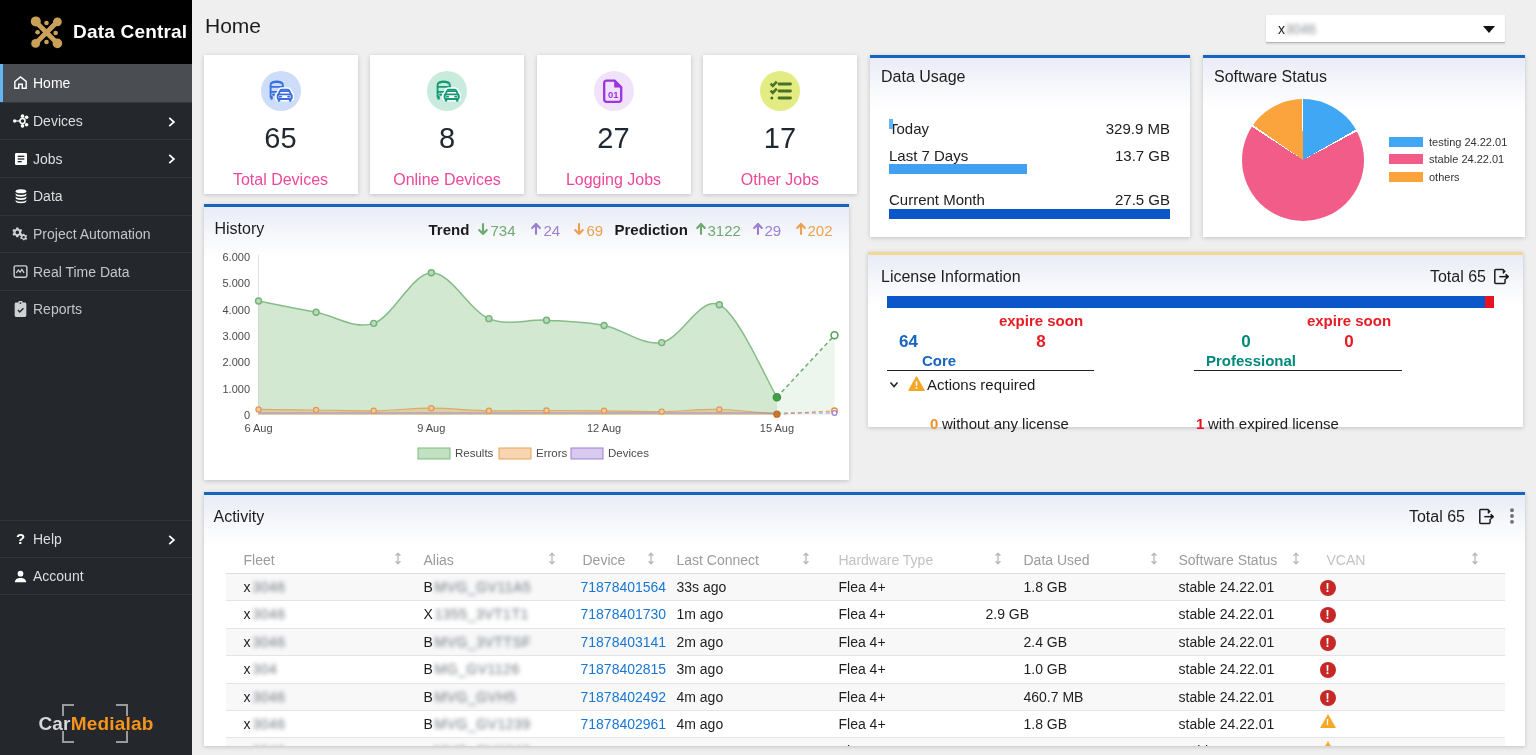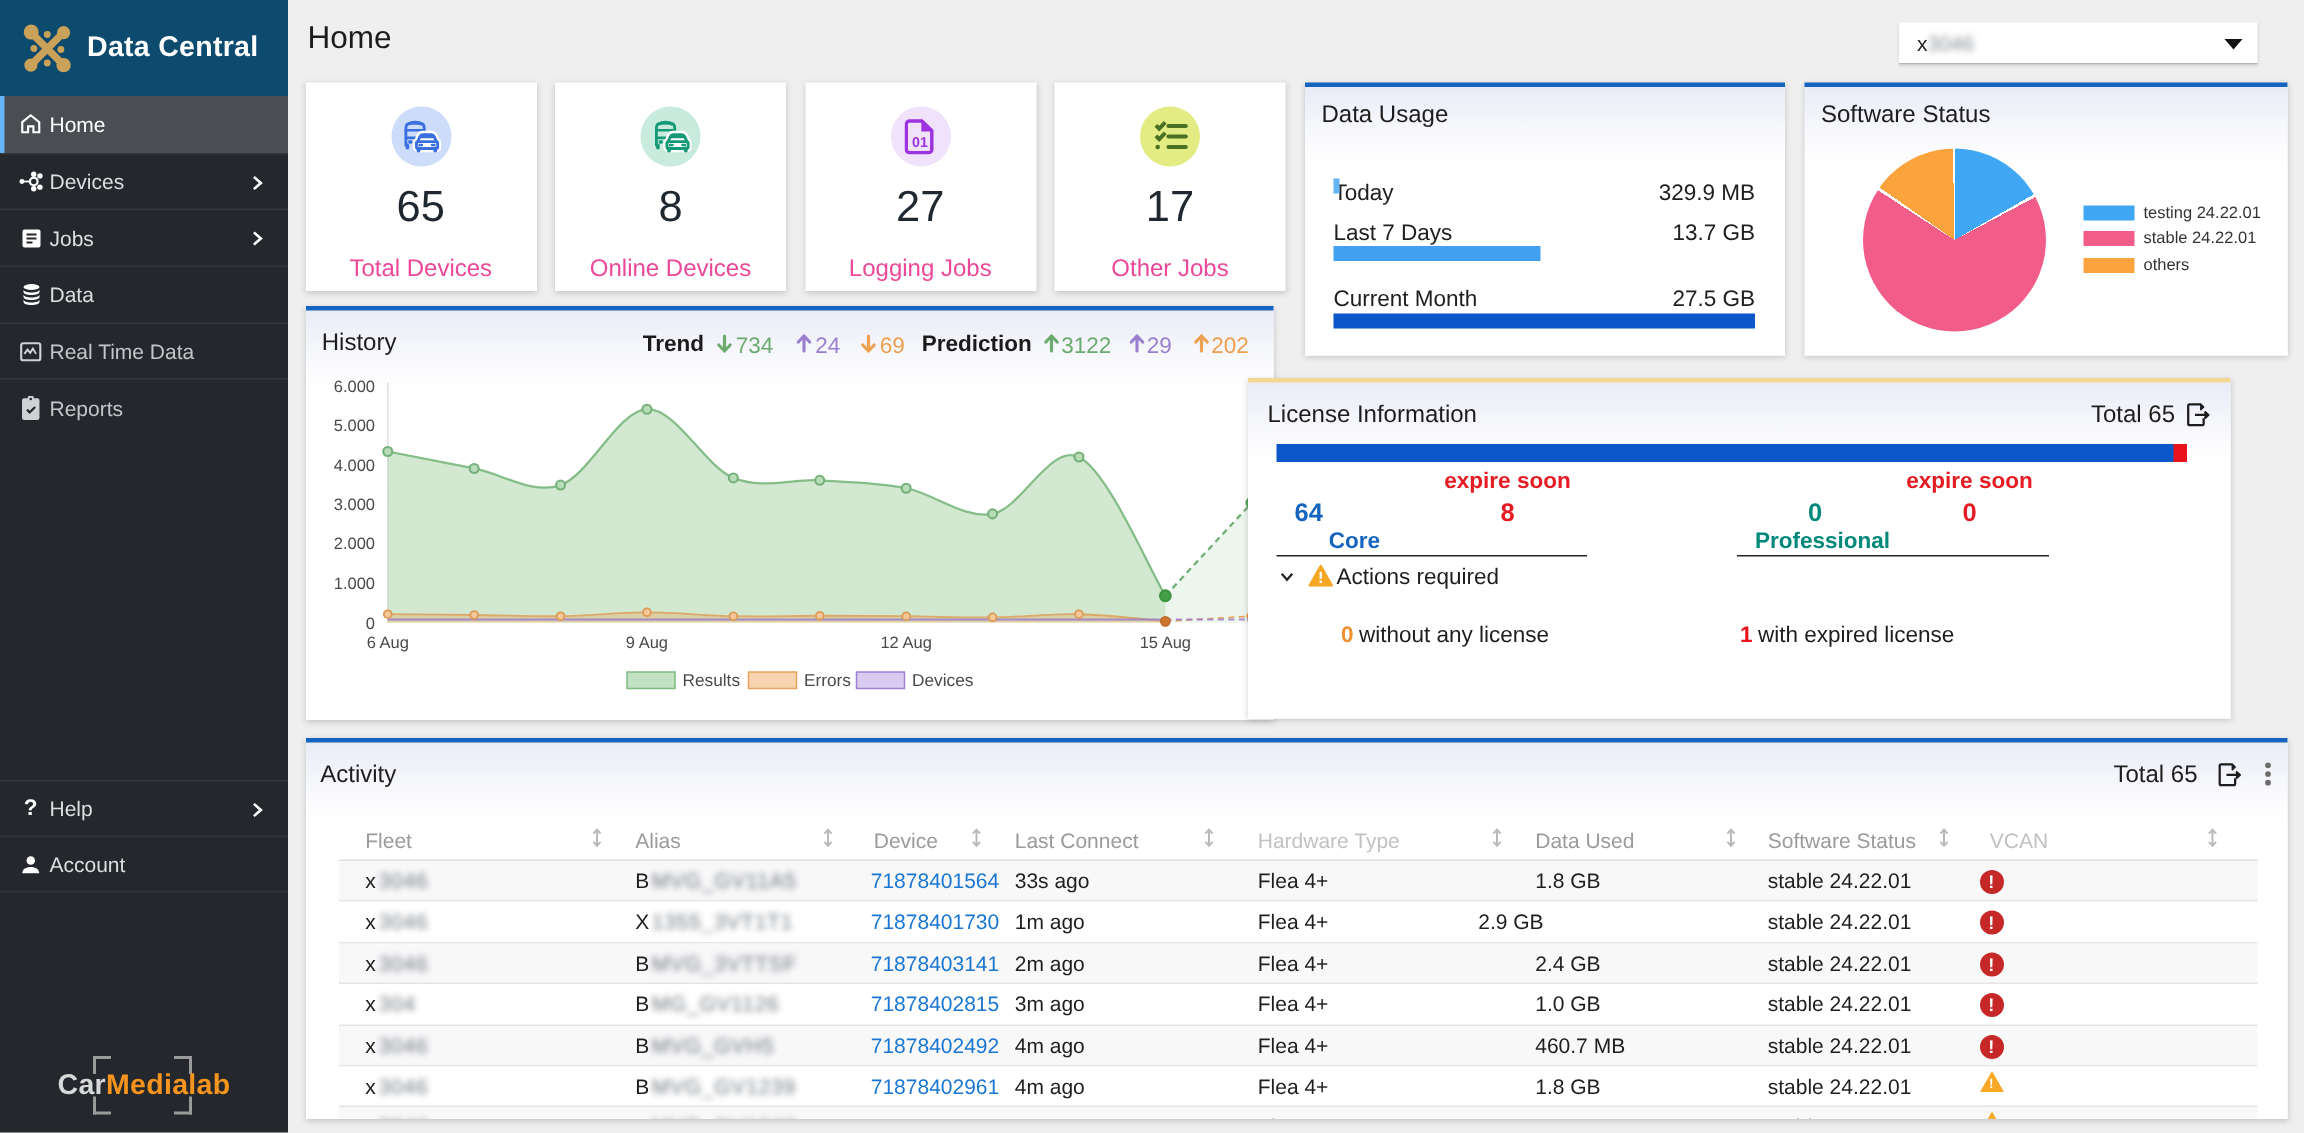--- a/index.html
+++ b/index.html
@@ -1,19 +1,19 @@
 <!DOCTYPE html>
 <html><head>
 <meta charset="utf-8">
 <style>
 * { margin:0; padding:0; box-sizing:border-box; }
 html,body { width:1536px; height:755px; overflow:hidden; font-family:"Liberation Sans",sans-serif; background:#efefef; }
 
 #sidebar { position:absolute; left:0; top:0; width:192px; height:755px; background:#24272b; color:#e9eaeb; }
-#logo { height:64px; background:#0c4a6e; display:flex; align-items:center; padding-left:14px; }
+#logo { height:64px; background:#000000; display:flex; align-items:center; padding-left:29px; }
 #logo .name { font-size:19px; font-weight:bold; color:#fff; margin-left:9px; letter-spacing:0.2px; }
 .menu { }
 .mitem { position:relative; height:37.7px; display:flex; align-items:center; padding-left:13px; border-top:1px solid #33373c; font-size:14px; color:#dcdee0; }
 .mitem:first-child { border-top:none; }
 .mitem .ic { width:15px; height:16px; margin-right:5px; display:flex; align-items:center; justify-content:center; flex:none; }
 .mitem .ic svg { flex:none; }
 .mitem.active { background:#4a4e53; color:#fff; }
 .mitem.active::before { content:""; position:absolute; left:0; top:0; bottom:0; width:3px; background:#64b5f6; }
 .mitem .chev { position:absolute; right:14px; top:12px; }
 .dim { color:#c3c6c9; }
@@ -115,20 +115,26 @@
           <path d="M9 5 L17 12 L9 19"></path>
         </svg></div>
     <div class="mitem"><span class="ic">
       <svg width="16" height="16" viewBox="0 0 24 24" fill="#fff">
             <ellipse cx="12" cy="5" rx="8" ry="3"></ellipse>
             <path d="M4 7.5 c0 1.7 3.6 3 8 3 s8-1.3 8-3 V10 c0 1.7-3.6 3-8 3 s-8-1.3-8-3 Z"></path>
             <path d="M4 12.5 c0 1.7 3.6 3 8 3 s8-1.3 8-3 V15 c0 1.7-3.6 3-8 3 s-8-1.3-8-3 Z"></path>
             <path d="M4 17.5 c0 1.7 3.6 3 8 3 s8-1.3 8-3 V20 c0 1.7-3.6 3-8 3 s-8-1.3-8-3 Z"></path>
           </svg>
     </span>Data</div>
+    <div class="mitem dim"><span class="ic">
+      <svg width="17" height="17" viewBox="0 0 24 24" fill="#cfd2d5">
+            <path d="M9 2 l0.4 2 a5.5 5.5 0 0 1 1.6 0.9 l1.9-0.8 1.5 2.6 -1.5 1.3 a5.5 5.5 0 0 1 0 1.9 l1.5 1.3 -1.5 2.6 -1.9-0.8 a5.5 5.5 0 0 1 -1.6 0.9 L9 16 H6 l-0.4-2 a5.5 5.5 0 0 1 -1.6-0.9 l-1.9 0.8 -1.5-2.6 1.5-1.3 a5.5 5.5 0 0 1 0-1.9 L0.6 6.8 2.1 4.2 4 5 a5.5 5.5 0 0 1 1.6-0.9 L6 2 Z M7.5 6.5 a2.5 2.5 0 1 0 0 5 a2.5 2.5 0 0 0 0-5 Z"></path>
+            <path d="M17.5 11 l0.3 1.4 a4 4 0 0 1 1.1 0.6 l1.4-0.6 1.1 1.9 -1.1 1 a4 4 0 0 1 0 1.3 l1.1 1 -1.1 1.9 -1.4-0.6 a4 4 0 0 1 -1.1 0.6 L17.5 20 h-2.2 l-0.3-1.4 a4 4 0 0 1 -1.1-0.6 l-1.4 0.6 -1.1-1.9 1.1-1 a4 4 0 0 1 0-1.3 l-1.1-1 1.1-1.9 1.4 0.6 a4 4 0 0 1 1.1-0.6 L15.3 11 Z m-1.1 3 a1.8 1.8 0 1 0 0 3.6 a1.8 1.8 0 0 0 0-3.6 Z"></path>
+          </svg>
+    </span>Project Automation</div>
     <div class="mitem dim"><span class="ic">
       <svg width="17" height="17" viewBox="0 0 24 24" fill="none" stroke="#cfd2d5" stroke-width="2">
             <rect x="3" y="4" width="18" height="16" rx="2"></rect>
             <path d="M6 14 l3-4 2.5 3 2.5-4 3 5" stroke-width="1.8"></path>
           </svg>
     </span>Real Time Data</div>
     <div class="mitem dim"><span class="ic">
       <svg width="15" height="16" viewBox="0 0 20 22" fill="#cfd2d5">
             <path d="M16 2 h-3.2 A2.8 2.8 0 0 0 7.2 2 H4 a2 2 0 0 0-2 2 v16 a2 2 0 0 0 2 2 h12 a2 2 0 0 0 2-2 V4 a2 2 0 0 0-2-2 Z M10 1.6 a1.2 1.2 0 1 1 0 2.4 a1.2 1.2 0 0 1 0-2.4 Z"></path>
             <path d="M6.5 12.5 l2.5 2.5 5-5" stroke="#24272b" stroke-width="2" fill="none"></path>
@@ -341,21 +347,21 @@
         <circle cx="630.5" cy="173" r="2.4" fill="#fff" stroke="#9f7fd6" stroke-width="1.2"></circle>
         <rect x="214" y="208" width="32" height="11" fill="rgba(134,193,134,0.5)" stroke="#7dbb80" stroke-width="1"></rect>
         <text x="251" y="217" font-size="11.5" fill="#4a4a4a" font-family="Liberation Sans">Results</text>
         <rect x="295" y="208" width="32" height="11" fill="rgba(240,160,80,0.45)" stroke="#e8a35c" stroke-width="1"></rect>
         <text x="332" y="217" font-size="11.5" fill="#4a4a4a" font-family="Liberation Sans">Errors</text>
         <rect x="367" y="208" width="32" height="11" fill="rgba(170,140,220,0.45)" stroke="#9f7fd6" stroke-width="1"></rect>
         <text x="404" y="217" font-size="11.5" fill="#4a4a4a" font-family="Liberation Sans">Devices</text>
       </svg>
   </div>
 
-  <div class="card gcard" style="left:640px; top:252px; width:655px; height:227px;text-decoration:underline;">
+  <div class="card gcard" style="left:676px; top:252px; width:655px; height:175px;text-decoration:underline;">
     <div class="ctitle" style="position:absolute; left:13px; top:13px;">License Information</div>
     <div style="position:absolute; right:37px; top:13px; font-size:16px; color:#1d1d1d;">Total 65</div>
     <div style="position:absolute; right:13px; top:12px;">
       <svg width="19" height="19" viewBox="0 0 24 24" fill="none" stroke="#1d1d1d" stroke-width="1.9" stroke-linejoin="round">
           <path d="M15.5 3.2 H6 a1.2 1.2 0 0 0-1.2 1.2 v15.2 a1.2 1.2 0 0 0 1.2 1.2 h10.6 a1.2 1.2 0 0 0 1.2-1.2 V15"></path>
           <path d="M15.5 3.2 l2.3 2.3 -2.3 2.3 Z" fill="#1d1d1d" stroke-width="1.4"></path>
           <path d="M10.5 12.2 h11"></path>
           <path d="M18.6 9.3 L21.8 12.2 L18.6 15.1" fill="#1d1d1d"></path>
         </svg>
     </div>

